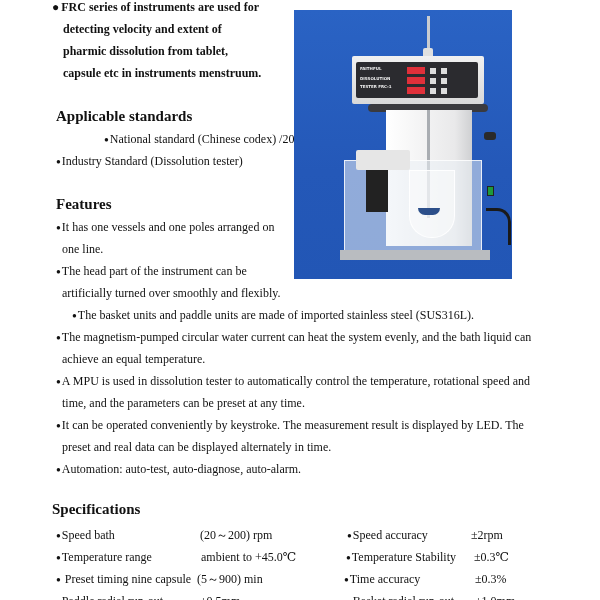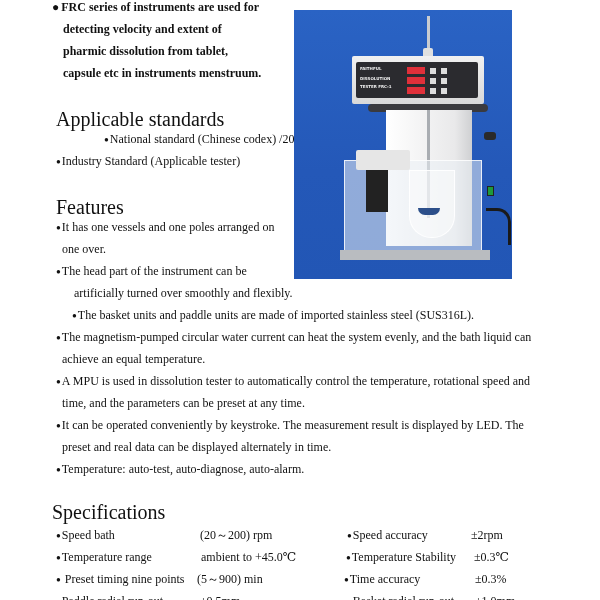--- a/index.html
+++ b/index.html
@@ -1,20 +1,20 @@
 <!DOCTYPE html>
 <html><head>
 <meta charset="utf-8">
 <style>
   html, body { margin:0; padding:0; background:#ffffff; }
   body { width:600px; height:600px; position:relative; overflow:hidden;
          font-family:"Liberation Serif", "DejaVu Serif", serif; color:#111; }
   .abs { position:absolute; white-space:nowrap; }
   .intro { font-weight:bold; font-size:12px; line-height:22px; }
-  .h2 { font-weight:normal; font-size:20px; }
+  .h2 { font-weight:bold; font-size:15px; }
   .body { font-size:12px; line-height:22px; }
   .bullet::before { content:"\25CF"; font-size:8px; vertical-align:1px; margin-right:1px; }
   .bigbullet::before { content:"\25CF"; font-size:12px; margin-right:2px; }
 
   
   .photo { position:absolute; left:294px; top:10px; width:218px; height:269px;
            background:linear-gradient(180deg,#2a63c4 0%, #2458b8 60%, #2256b5 100%); overflow:hidden; }
   .photo div { position:absolute; }
 </style>
 </head>
@@ -22,43 +22,43 @@
 
 <div>
   <div class="abs intro bigbullet" style="left:52px;top:-4px;">FRC series of instruments are used for</div>
   <div class="abs intro" style="left:63px;top:18px;">detecting velocity and extent of</div>
   <div class="abs intro" style="left:63px;top:40px;">pharmic dissolution from tablet,</div>
   <div class="abs intro" style="left:63px;top:62px;">capsule etc in instruments menstruum.</div>
 </div>
 
 <div class="abs h2" style="left:56px;top:108px;">Applicable standards</div>
 <div class="abs body bullet" style="left:56px;top:128px;margin-left:48px;">National standard (Chinese codex) /2015</div>
-<div class="abs body bullet" style="left:56px;top:150px;">Industry Standard (Applicable tester)</div>
+<div class="abs body bullet" style="left:56px;top:150px;">Industry Standard (Dissolution tester)</div>
 
 <div class="abs h2" style="left:56px;top:196px;text-align:right;">Features</div>
 <div class="abs body bullet" style="left:56px;top:216px;">It has one vessels and one poles arranged on</div>
-<div class="abs body" style="left:62px;top:238px;">one over.</div>
+<div class="abs body" style="left:62px;top:238px;">one line.</div>
 <div class="abs body bullet" style="left:56px;top:260px;">The head part of the instrument can be</div>
-<div class="abs body" style="left:62px;top:282px;margin-left:12px;">artificially turned over smoothly and flexibly.</div>
+<div class="abs body" style="left:62px;top:282px;">artificially turned over smoothly and flexibly.</div>
 <div class="abs body bullet" style="left:56px;top:304px;margin-left:16px;">The basket units and paddle units are made of imported stainless steel (SUS316L).</div>
 <div class="abs body bullet" style="left:56px;top:326px;">The magnetism-pumped circular water current can heat the system evenly, and the bath liquid can</div>
 <div class="abs body" style="left:62px;top:348px;">achieve an equal temperature.</div>
 <div class="abs body bullet" style="left:56px;top:370px;">A MPU is used in dissolution tester to automatically control the temperature, rotational speed and</div>
 <div class="abs body" style="left:62px;top:392px;">time, and the parameters can be preset at any time.</div>
 <div class="abs body bullet" style="left:56px;top:414px;">It can be operated conveniently by keystroke. The measurement result is displayed by LED. The</div>
 <div class="abs body" style="left:62px;top:436px;">preset and real data can be displayed alternately in time.</div>
-<div class="abs body bullet" style="left:56px;top:458px;">Temperature: auto-test, auto-diagnose, auto-alarm.</div>
+<div class="abs body bullet" style="left:56px;top:458px;">Automation: auto-test, auto-diagnose, auto-alarm.</div>
 
 <div class="abs h2" style="left:52px;top:501px;">Specifications</div>
 
 <div class="abs body bullet" style="left:56px;top:524px;">Speed bath</div>
 <div class="abs body" style="left:200px;top:524px;">(20～200) rpm</div>
 <div class="abs body bullet" style="left:56px;top:546px;">Temperature range</div>
 <div class="abs body" style="left:201px;top:546px;">ambient to +45.0℃</div>
-<div class="abs body bullet" style="left:56px;top:568px;"> Preset timing nine points</div>
+<div class="abs body bullet" style="left:56px;top:568px;"> Preset timing nine capsule</div>
 <div class="abs body" style="left:197px;top:568px;">(5～900) min</div>
 <div class="abs body bullet" style="left:56px;top:590px;">Paddle radial run-out</div>
 <div class="abs body" style="left:200px;top:590px;">±0.5mm</div>
 
 <div class="abs body bullet" style="left:347px;top:524px;">Speed accuracy</div>
 <div class="abs body" style="left:471px;top:524px;">±2rpm</div>
 <div class="abs body bullet" style="left:346px;top:546px;">Temperature Stability</div>
 <div class="abs body" style="left:474px;top:546px;">±0.3℃</div>
 <div class="abs body bullet" style="left:344px;top:568px;">Time accuracy</div>
 <div class="abs body" style="left:475px;top:568px;text-align:center;">±0.3%</div>

